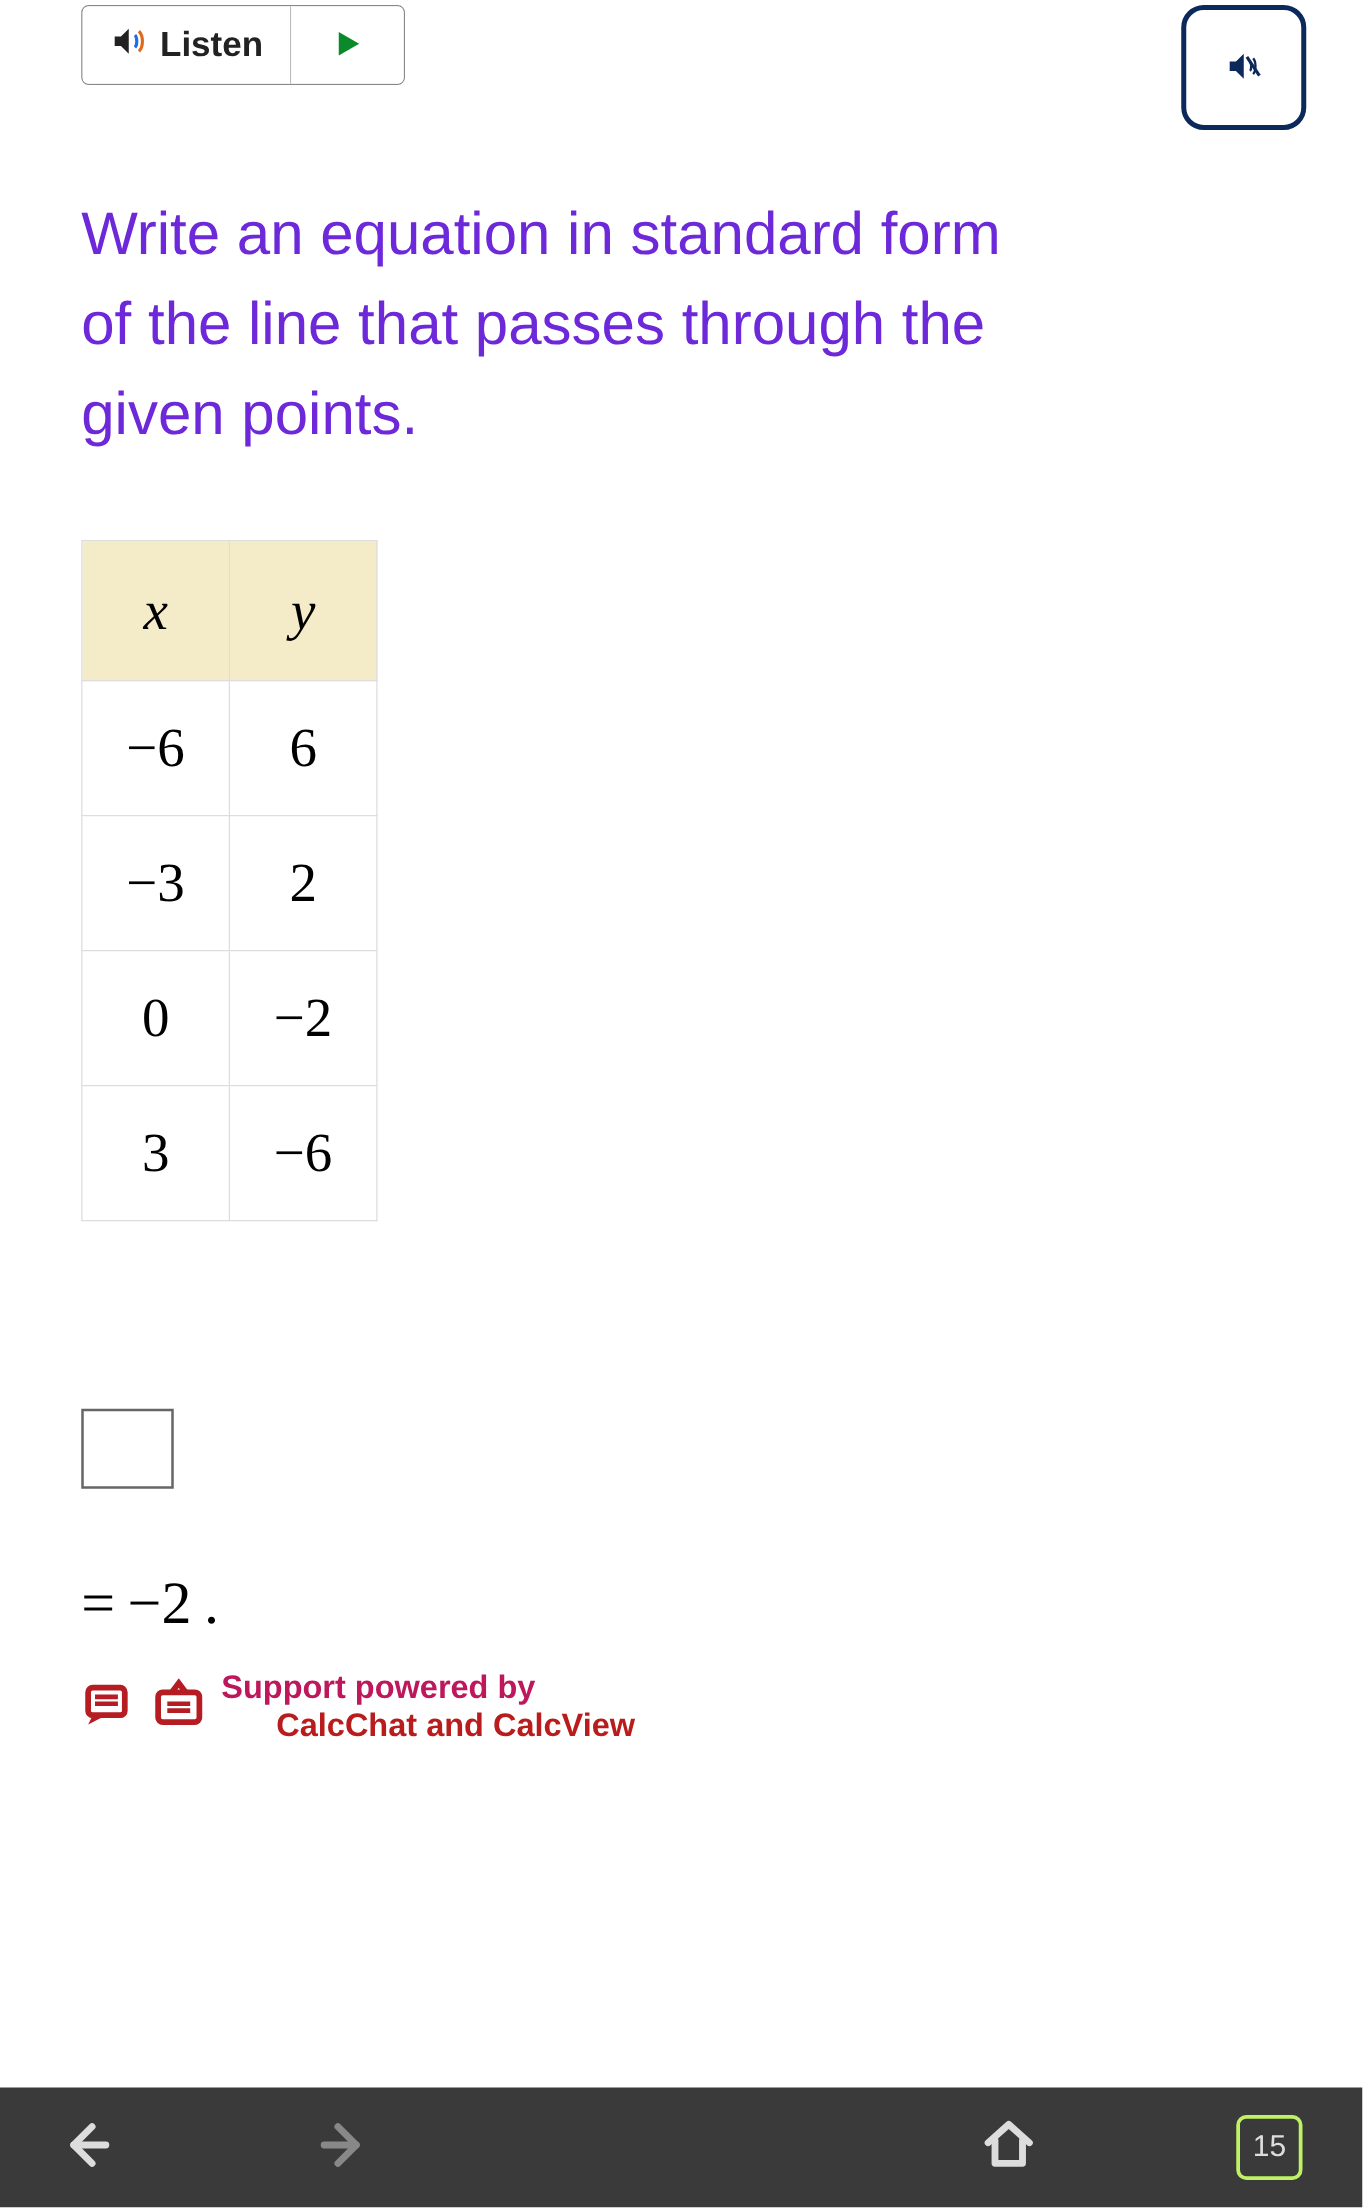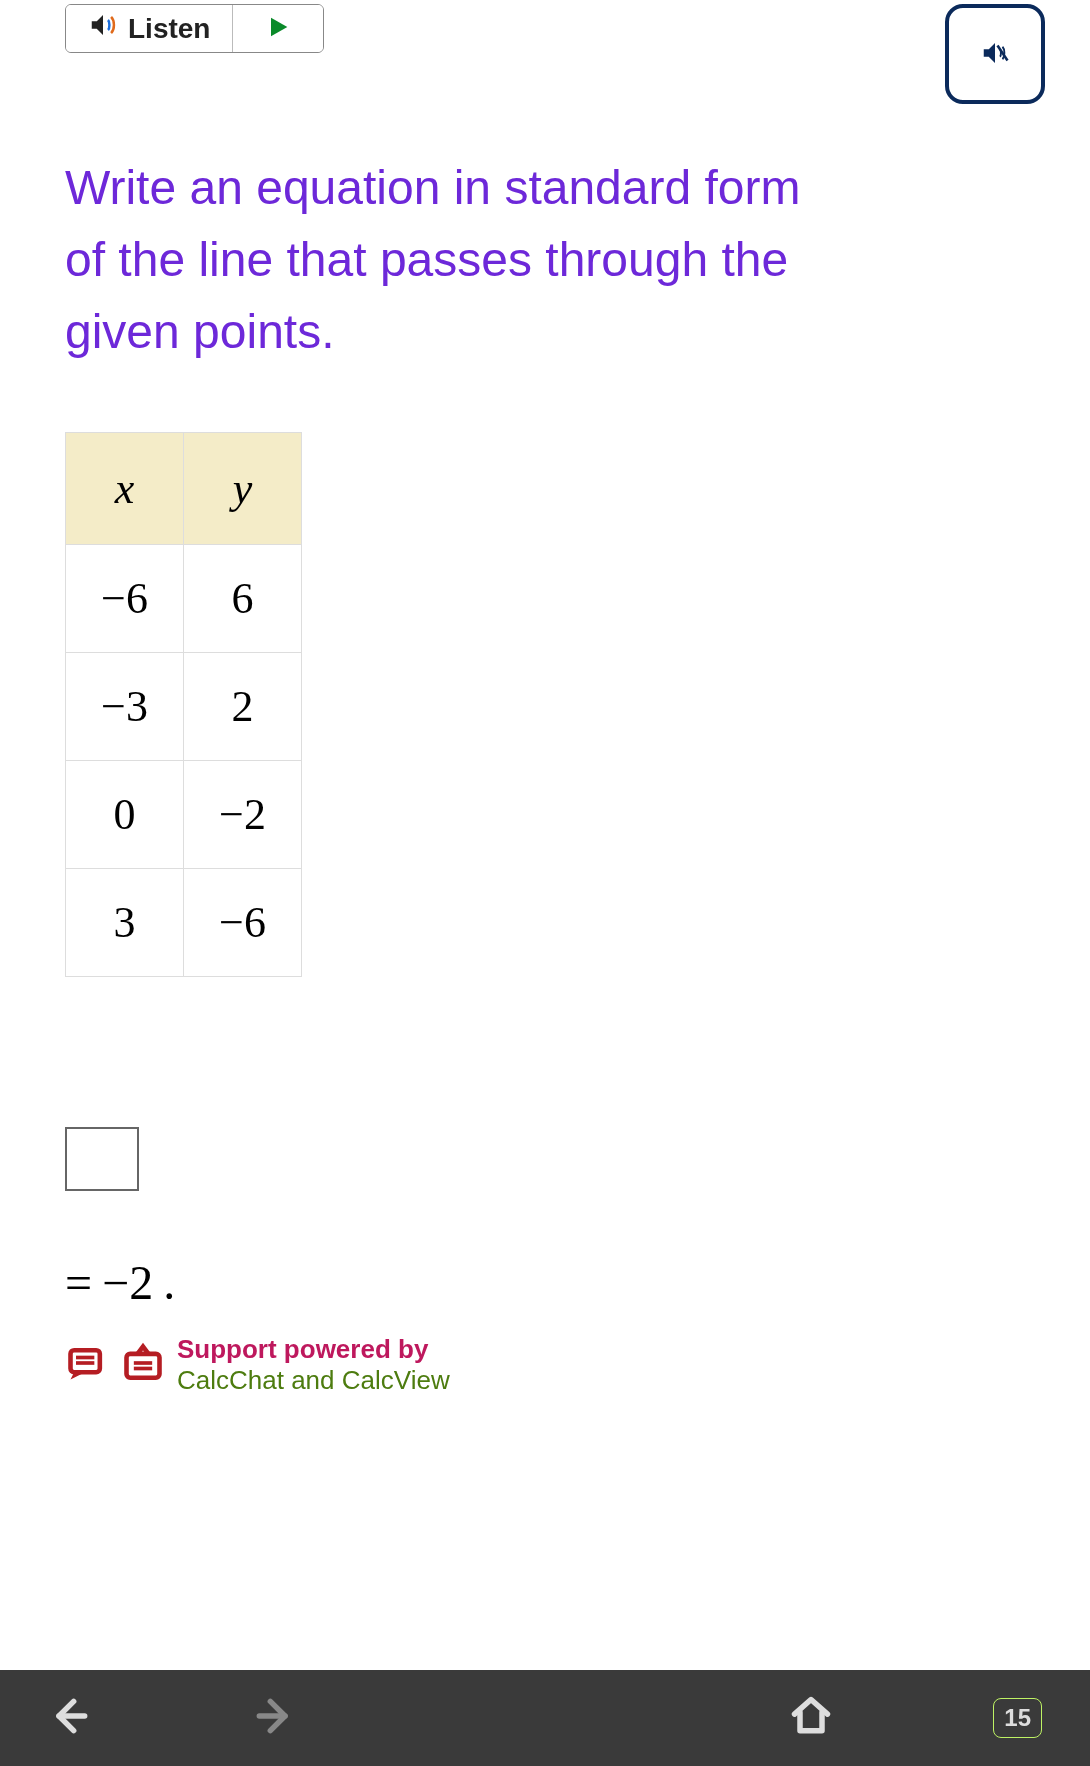--- a/index.html
+++ b/index.html
@@ -3,21 +3,21 @@
 <meta charset="utf-8">
 <style>
   * { box-sizing: border-box; margin: 0; padding: 0; }
   html, body { width: 1090px; height: 1766px; font-family: Arial, Helvetica, sans-serif; background: #fff; color: #000; }
   .page { position: relative; width: 100%; height: 100%; }
 
   .content { padding: 0 65px; }
 
   
   .listen-wrap { display: flex; align-items: flex-start; justify-content: space-between; padding-top: 4px; }
-  .listen-group { display: flex; border: 1px solid #888; border-radius: 6px; overflow: hidden; height: 49px; background: #fff; }
+  .listen-group { display: flex; border: 1px solid #888; border-radius: 6px; overflow: hidden; height: 64px; background: #fff; }
   .listen-btn { display: flex; align-items: center; justify-content: center; gap: 10px; padding: 0 22px; font-size: 28px; font-weight: 700; color: #222; background: #fff; border: none; }
   .listen-sep { width: 1px; background: #bbb; }
   .play-btn { width: 90px; display: flex; align-items: center; justify-content: center; background: #fff; border: none; }
   .mute-box { width: 100px; height: 100px; border: 4px solid #0b2a5b; border-radius: 18px; display: flex; align-items: center; justify-content: center; background: #fff; margin-right: -20px; }
 
   
   .question { font-size: 48px; line-height: 1.5; color: #6d28d9; margin-top: 48px; max-width: 760px; }
 
   
   table.points { border-collapse: collapse; margin-top: 64px; font-family: 'Times New Roman', Times, serif; font-size: 44px; }
@@ -30,26 +30,26 @@
   .answer-input { width: 74px; height: 64px; border: 2px solid #666; background: #fff; }
   .eq-line { font-family: 'Times New Roman', Times, serif; font-size: 48px; margin-top: 64px; display: flex; align-items: center; gap: 10px; }
 
   
   .nav-row { display: flex; justify-content: space-between; margin-top: 150px; padding: 0 0; }
   .nav-btn { background: #0b2a5b; color: #fff; font-size: 34px; font-weight: 700; border: none; border-radius: 14px; height: 85px; width: 280px; display: flex; align-items: center; justify-content: center; }
 
   
   .support-row { display: flex; align-items: center; gap: 12px; margin-top: 24px; }
   .support-text1 { font-size: 26px; font-weight: 700; color: #be185d; line-height: 1.2; }
-  .support-text2 { font-size: 26px; font-weight: 400; color: #4d7c0f; line-height: 1.2; }
+  .support-text2 { font-size: 26px; font-weight: 700; color: #b91c1c; line-height: 1.2; margin-left: 44px; }
 
   
   .bottom-bar { position: absolute; left: 0; right: 0; bottom: 0; height: 96px; background: #3a3a3a; display: flex; align-items: center; justify-content: space-between; padding: 0 48px; }
   .bar-left, .bar-right { display: flex; align-items: center; gap: 160px; }
-  .tab-badge { border: 1px solid #bef264; border-radius: 8px; padding: 2px 10px; color: #ddd; font-size: 24px; font-weight: 700; display:flex; align-items:center; justify-content:center; height:40px;}
+  .tab-badge { border: 3px solid #bef264; border-radius: 8px; padding: 2px 10px; color: #ddd; font-size: 24px; font-weight: 400; display:flex; align-items:center; justify-content:center; height:52px;}
 </style>
 </head>
 <body>
 <div class="page">
 
 <div class="content">
   <div class="listen-wrap">
     <div class="listen-group">
       <button class="listen-btn">
         <span>

